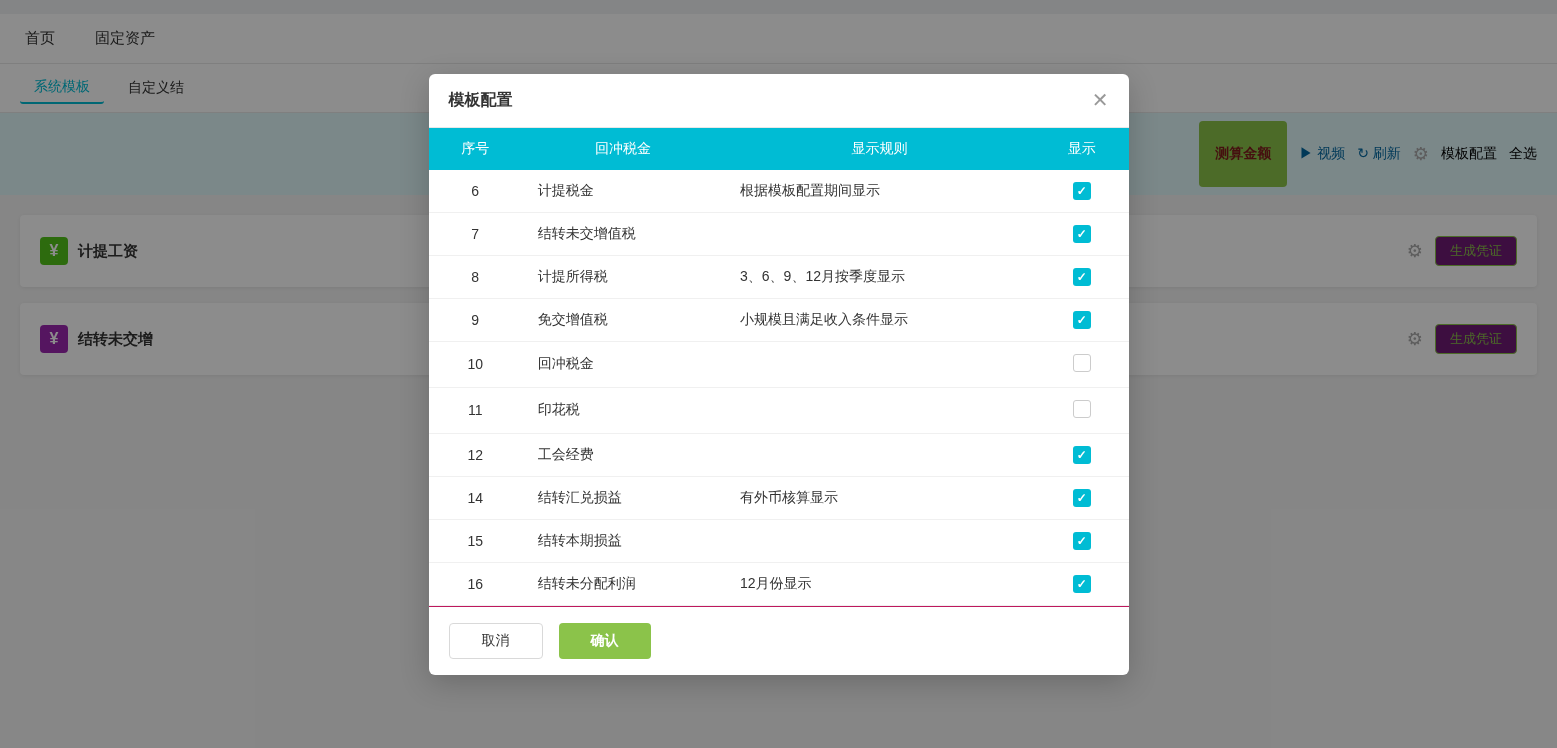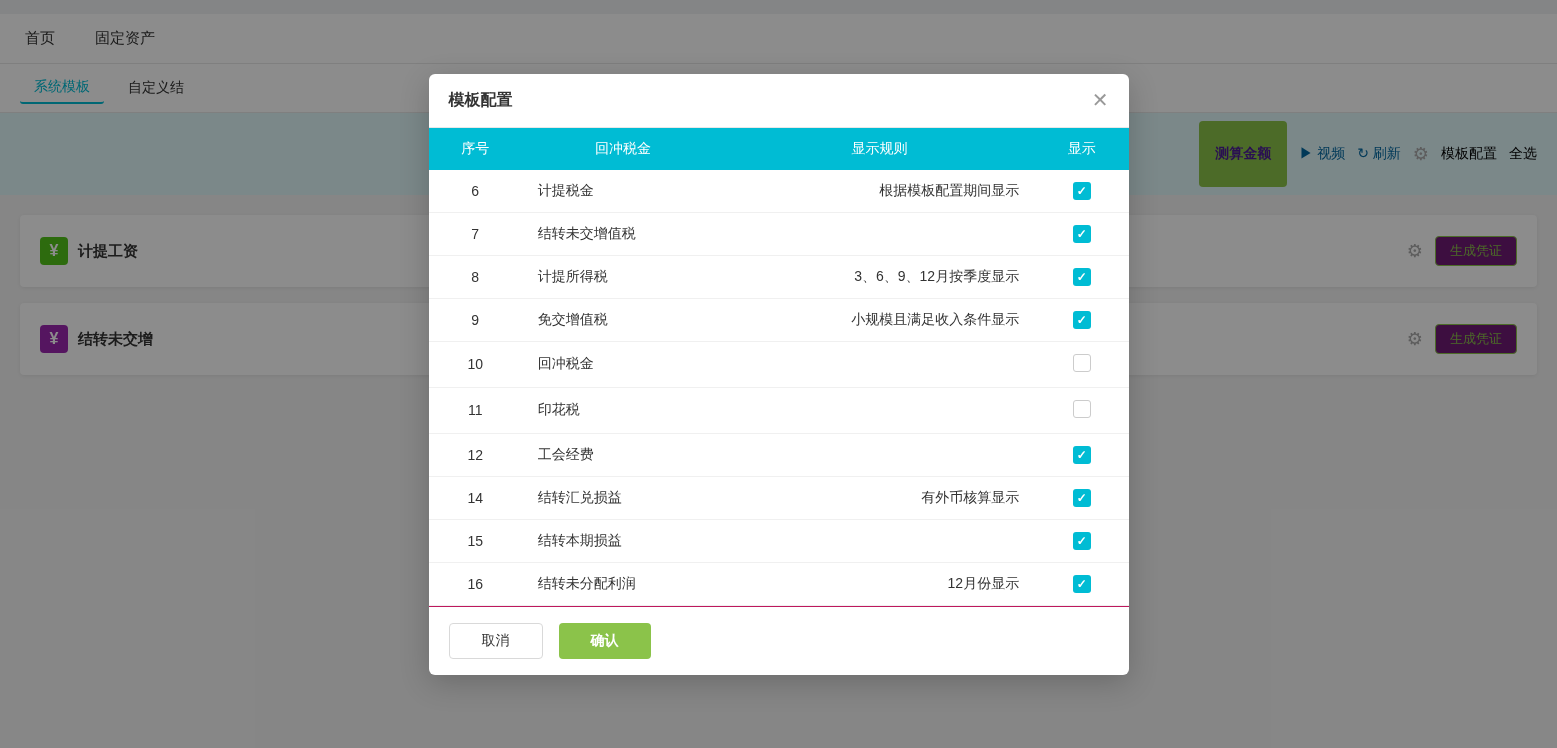--- a/index.html
+++ b/index.html
@@ -64,21 +64,21 @@
     .toolbar {
       background: #e0f7fa;
       padding: 8px 20px;
       display: flex;
       align-items: center;
       justify-content: flex-end;
       gap: 12px;
     }
     .btn-calc {
       background: #8bc34a;
-      color: #4c1d95;
+      color: #7f1d1d;
       border: none;
       border-radius: 4px;
       padding: 24px 16px;
       font-size: 14px;
       cursor: pointer;
       font-weight: bold;
     }
     .btn-video, .btn-refresh {
       color: #0369a1;
       cursor: pointer;
@@ -211,21 +211,21 @@
     .config-table tbody td {
       padding: 12px 16px;
       text-align: center;
       color: #333;
       font-size: 14px;
     }
     .config-table tbody td.name-col {
       text-align: left;
     }
     .config-table tbody td.rule-col {
-      text-align: right;
+      text-align: left;
     }
 
     
     .checkbox-checked {
       width: 18px;
       height: 18px;
       background: #00bcd4;
       border-radius: 3px;
       display: inline-flex;
       align-items: center;

